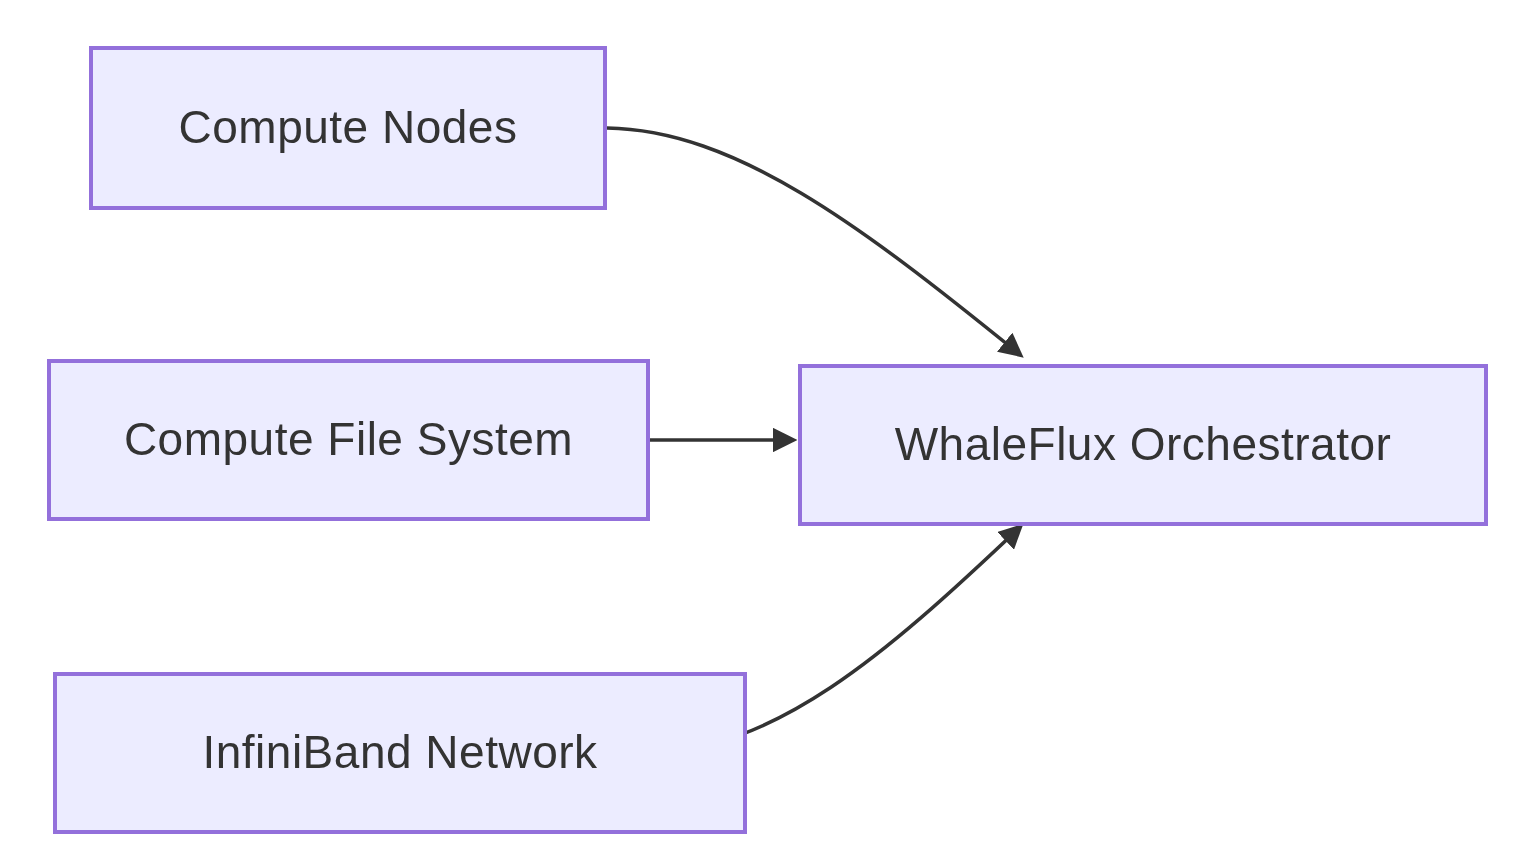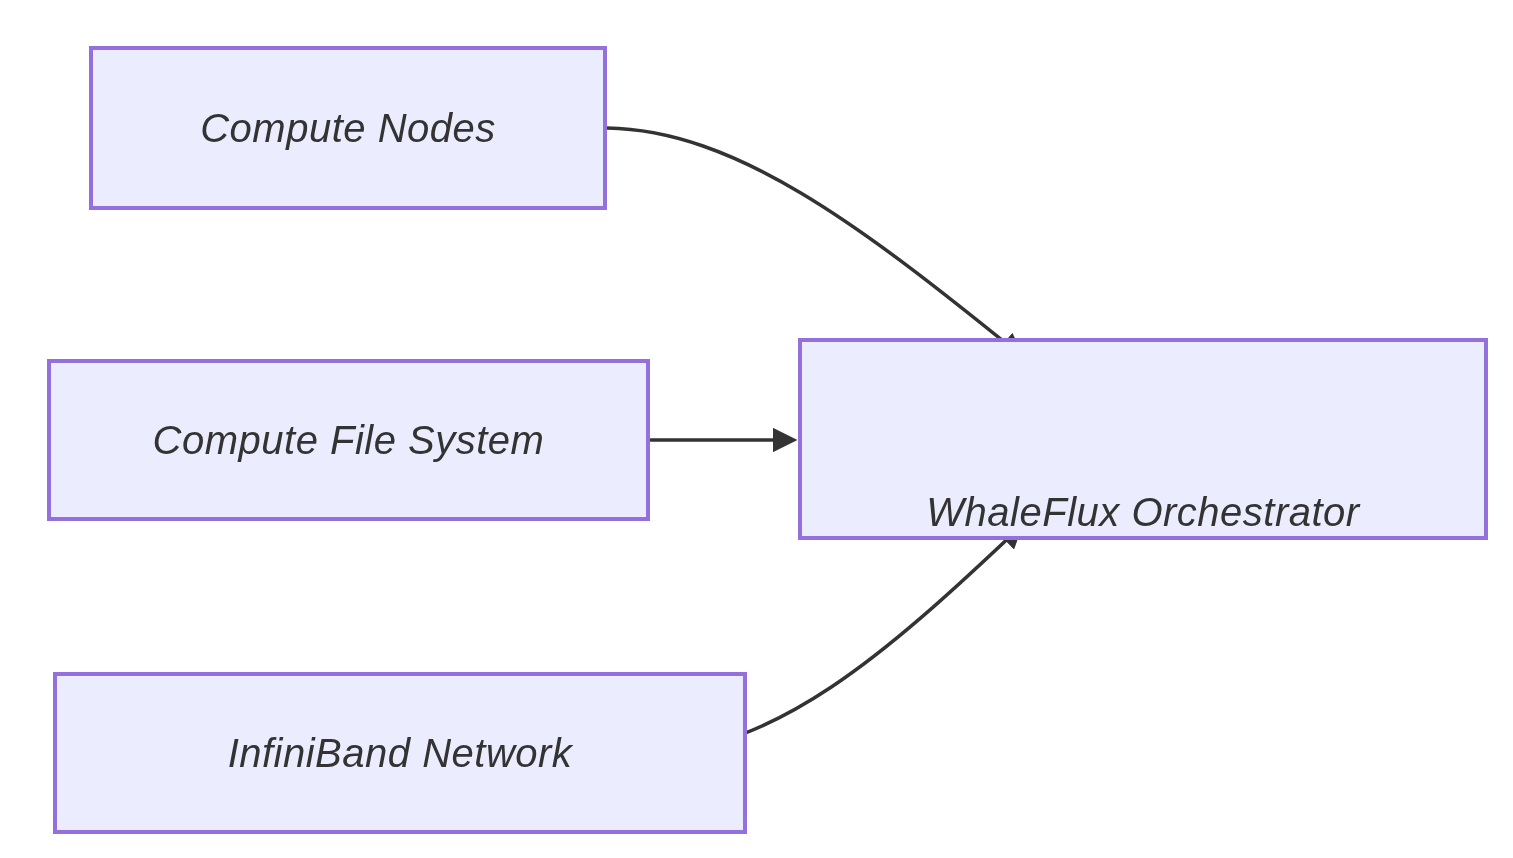--- a/index.html
+++ b/index.html
@@ -43,30 +43,29 @@
     box-sizing: border-box;
     background: var(--node-fill);
     border: 4px solid var(--node-border);
     display: flex;
     align-items: center;
     justify-content: center;
     text-align: center;
   }
   .node .node-label {
     color: var(--text-color);
-    font-size: 40px;
+    font-size: 46px;
     line-height: 1.2;
     letter-spacing: 0.5px;
     white-space: nowrap;
-    font-style: italic;
   }
   .node-compute      { left: 89px;  top: 46px;  width: 518px; height: 164px; }
   .node-pfs          { left: 47px;  top: 359px; width: 603px; height: 162px; }
   .node-ib           { left: 53px;  top: 672px; width: 694px; height: 162px; }
-  .node-orchestrator { left: 798px; top: 338px; width: 690px; height: 202px; align-items: flex-end; }
+  .node-orchestrator { left: 798px; top: 364px; width: 690px; height: 162px; }
 </style>
 </head>
 <body>
 
 <div class="canvas">
 
   <svg class="edge-layer" viewBox="0 0 1513 858" xmlns="http://www.w3.org/2000/svg">
     <defs>
       <marker id="arrowhead" viewBox="0 0 10 10" refX="7" refY="5" markerWidth="7" markerHeight="7" orient="auto" markerUnits="strokeWidth">
         <path class="arrow-head" d="M 0 0 L 10 5 L 0 10 Z"></path>

